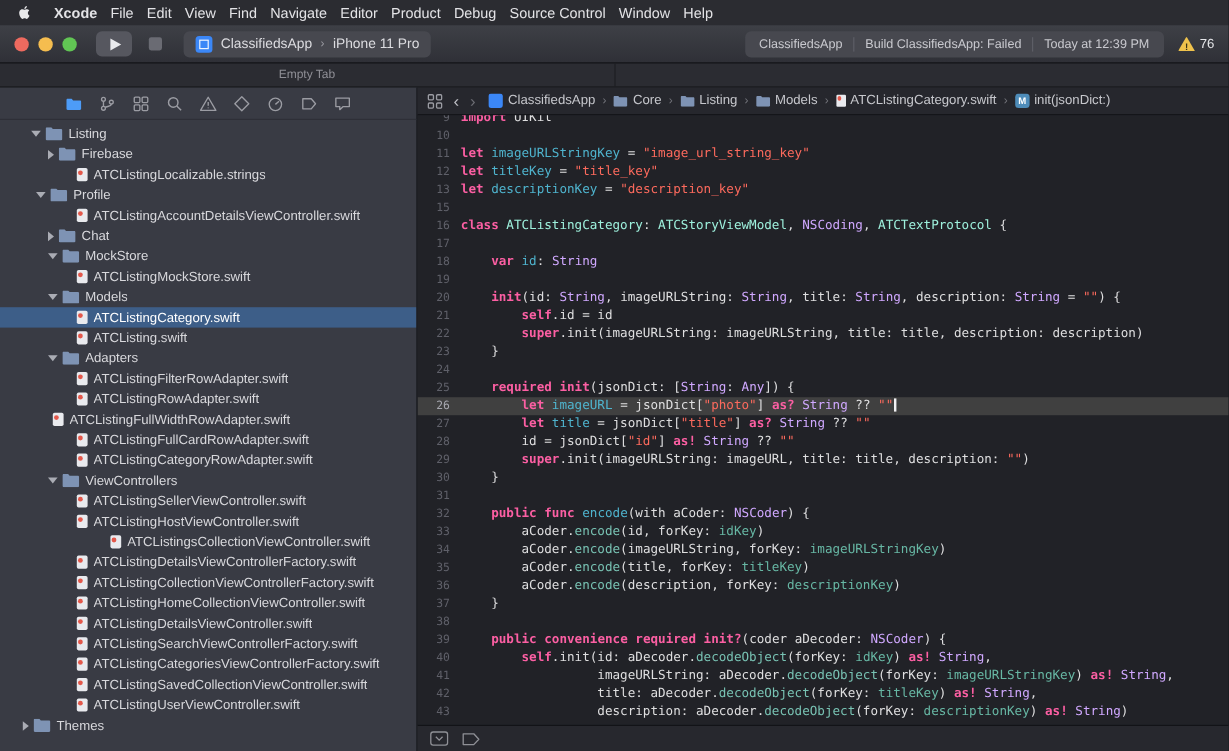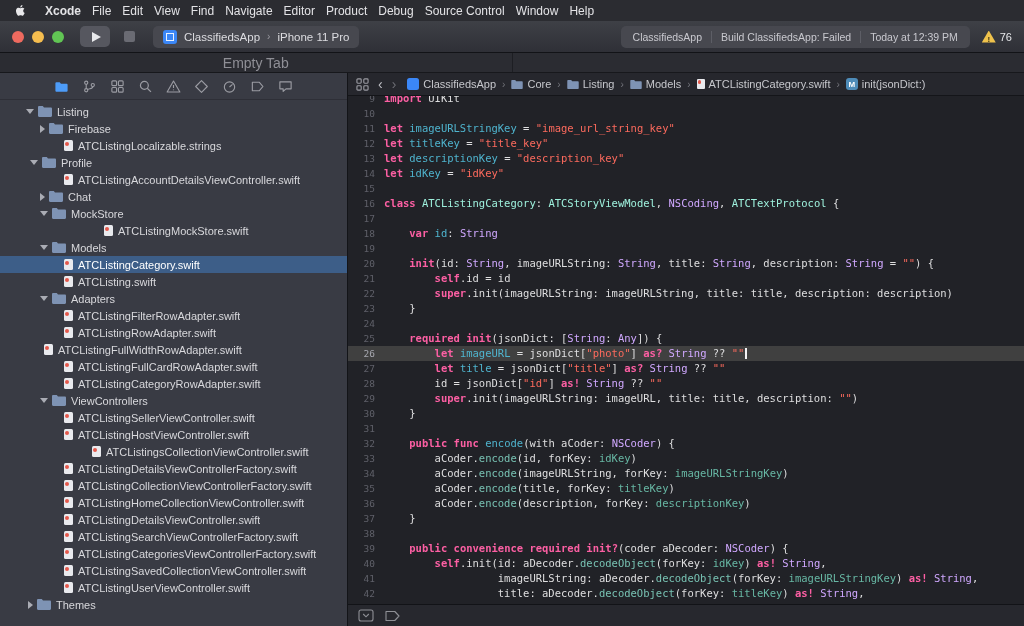--- a/index.html
+++ b/index.html
@@ -37,21 +37,21 @@
   .sch-sep{color:#9a9aa1;font-size:10px;}
   .status-pill{margin-left:auto;height:22px;background:#47484f;border-radius:5px;display:flex;
                align-items:center;gap:9px;padding:0 12px;font-size:10.5px;color:#c9c9cf;white-space:nowrap;}
   .vdiv{width:1px;height:12px;background:#5d5e66;}
   .warnings{display:flex;align-items:center;gap:4px;margin-left:12px;font-size:11px;color:#e6e7ea;}
   .warn-tri{width:14px;height:12px;background:#efc24c;clip-path:polygon(50% 0,100% 100%,0 100%);position:relative;}
   .warn-tri::after{content:'!';position:absolute;left:0;right:0;bottom:-1px;text-align:center;
                    font-size:8px;font-weight:bold;color:#3a3214;}
 
   
-  .tabbar{height:20px;flex:none;background:#2b2c32;display:flex;border-bottom:1px solid #17181c;font-size:14px;}
+  .tabbar{height:20px;flex:none;background:#2b2c32;display:flex;border-bottom:1px solid #17181c;font-size:10px;}
   .tab{flex:1;display:flex;align-items:center;justify-content:center;color:#8f8f96;border-right:1px solid #1d1e23;}
   .tab:last-child{border-right:none;}
   .tab.active{background:#4c1d95;color:#c7c7cc;margin-top:36px;}
 
   
   .main{flex:1;display:flex;min-height:0;}
   .navigator{width:348px;flex:none;background:#393b44;border-right:1px solid #131418;
              display:flex;flex-direction:column;min-height:0;}
   .nav-iconbar{height:27px;flex:none;display:flex;align-items:center;justify-content:center;
                gap:13px;border-bottom:1px solid #2e2f37;}
@@ -281,21 +281,21 @@
           </div>
           <div class="tree-row" style="padding-left: 40px;">
             <span class="disc open"></span>
             <span class="tree-ico">
               <svg width="14" height="11" viewBox="0 0 14 11">
                 <path d="M0 1.2C0 .5.5 0 1.2 0H4.8L6 1.4H12.8C13.5 1.4 14 1.9 14 2.6V9.8C14 10.5 13.5 11 12.8 11H1.2C.5 11 0 10.5 0 9.8Z" fill="#7e93b4"></path>
               </svg>
             </span>
             <span class="tree-label">MockStore</span>
           </div>
-          <div class="tree-row" style="padding-left: 64px; margin-left: 40px;">
+          <div class="tree-row" style="padding-left: 64px;">
             <span class="tree-ico">
               <span class="doc-ico"></span>
             </span>
             <span class="tree-label">ATCListingMockStore.swift</span>
           </div>
           <div class="tree-row" style="padding-left: 40px;">
             <span class="disc open"></span>
             <span class="tree-ico">
               <svg width="14" height="11" viewBox="0 0 14 11">
                 <path d="M0 1.2C0 .5.5 0 1.2 0H4.8L6 1.4H12.8C13.5 1.4 14 1.9 14 2.6V9.8C14 10.5 13.5 11 12.8 11H1.2C.5 11 0 10.5 0 9.8Z" fill="#7e93b4"></path>
@@ -422,21 +422,21 @@
               <span class="doc-ico"></span>
             </span>
             <span class="tree-label">ATCListingSavedCollectionViewController.swift</span>
           </div>
           <div class="tree-row" style="padding-left: 64px;">
             <span class="tree-ico">
               <span class="doc-ico"></span>
             </span>
             <span class="tree-label">ATCListingUserViewController.swift</span>
           </div>
-          <div class="tree-row" style="padding-left: 28px;">
+          <div class="tree-row" style="padding-left: 19px;">
             <span class="disc closed"></span>
             <span class="tree-ico">
               <svg width="14" height="11" viewBox="0 0 14 11">
                 <path d="M0 1.2C0 .5.5 0 1.2 0H4.8L6 1.4H12.8C13.5 1.4 14 1.9 14 2.6V9.8C14 10.5 13.5 11 12.8 11H1.2C.5 11 0 10.5 0 9.8Z" fill="#7e93b4"></path>
               </svg>
             </span>
             <span class="tree-label">Themes</span>
           </div>
         </div>
     </div>
@@ -501,21 +501,20 @@
             </span>
           </span>
       </div>
       <div class="code">
         <div class="code-lines">
             <div class="code-line"><span class="gutter">9</span><span class="code-text"><span class="tok-k">import</span><span class="tok-p"> UIKit</span></span></div>
             <div class="code-line"><span class="gutter">10</span><span class="code-text"></span></div>
             <div class="code-line"><span class="gutter">11</span><span class="code-text"><span class="tok-k">let</span><span class="tok-p"> </span><span class="tok-d">imageURLStringKey</span><span class="tok-p"> = </span><span class="tok-s">"image_url_string_key"</span></span></div>
             <div class="code-line"><span class="gutter">12</span><span class="code-text"><span class="tok-k">let</span><span class="tok-p"> </span><span class="tok-d">titleKey</span><span class="tok-p"> = </span><span class="tok-s">"title_key"</span></span></div>
             <div class="code-line"><span class="gutter">13</span><span class="code-text"><span class="tok-k">let</span><span class="tok-p"> </span><span class="tok-d">descriptionKey</span><span class="tok-p"> = </span><span class="tok-s">"description_key"</span></span></div>
-            <div class="code-line"><span class="gutter">14</span><span class="code-text"><span class="tok-k">let</span><span class="tok-p"> </span><span class="tok-d">idKey</span><span class="tok-p"> = </span><span class="tok-s">"idKey"</span></span></div>
             <div class="code-line"><span class="gutter">15</span><span class="code-text"></span></div>
             <div class="code-line"><span class="gutter">16</span><span class="code-text"><span class="tok-k">class</span><span class="tok-p"> </span><span class="tok-c">ATCListingCategory</span><span class="tok-p">: </span><span class="tok-c">ATCStoryViewModel</span><span class="tok-p">, </span><span class="tok-t">NSCoding</span><span class="tok-p">, </span><span class="tok-c">ATCTextProtocol</span><span class="tok-p"> {</span></span></div>
             <div class="code-line"><span class="gutter">17</span><span class="code-text"></span></div>
             <div class="code-line"><span class="gutter">18</span><span class="code-text"><span class="tok-p">    </span><span class="tok-k">var</span><span class="tok-p"> </span><span class="tok-d">id</span><span class="tok-p">: </span><span class="tok-t">String</span></span></div>
             <div class="code-line"><span class="gutter">19</span><span class="code-text"></span></div>
             <div class="code-line"><span class="gutter">20</span><span class="code-text"><span class="tok-p">    </span><span class="tok-k">init</span><span class="tok-p">(id: </span><span class="tok-t">String</span><span class="tok-p">, imageURLString: </span><span class="tok-t">String</span><span class="tok-p">, title: </span><span class="tok-t">String</span><span class="tok-p">, description: </span><span class="tok-t">String</span><span class="tok-p"> = </span><span class="tok-s">""</span><span class="tok-p">) {</span></span></div>
             <div class="code-line"><span class="gutter">21</span><span class="code-text"><span class="tok-p">        </span><span class="tok-k">self</span><span class="tok-p">.id = id</span></span></div>
             <div class="code-line"><span class="gutter">22</span><span class="code-text"><span class="tok-p">        </span><span class="tok-k">super</span><span class="tok-p">.init(imageURLString: imageURLString, title: title, description: description)</span></span></div>
             <div class="code-line"><span class="gutter">23</span><span class="code-text"><span class="tok-p">    }</span></span></div>
             <div class="code-line"><span class="gutter">24</span><span class="code-text"></span></div>

